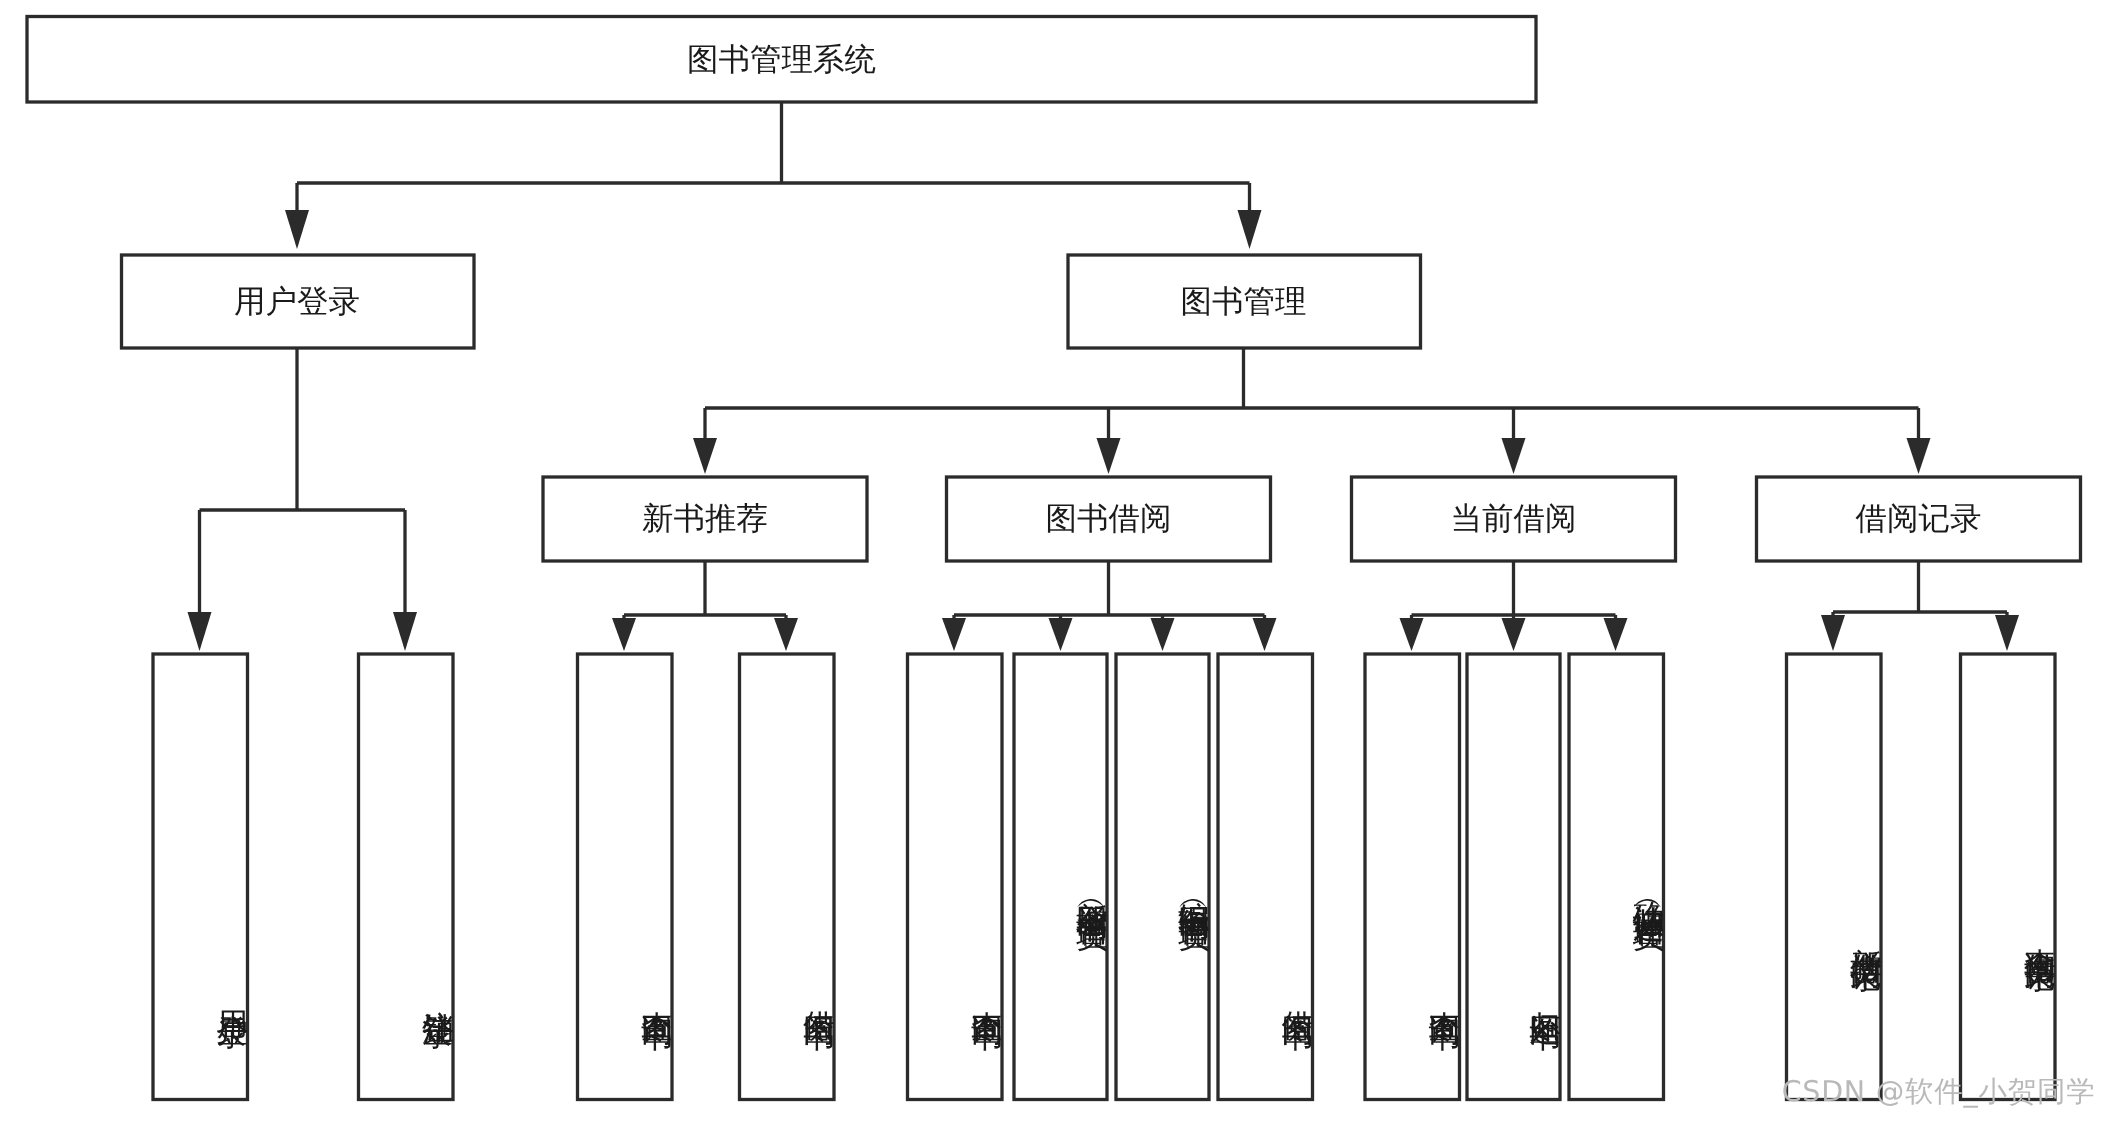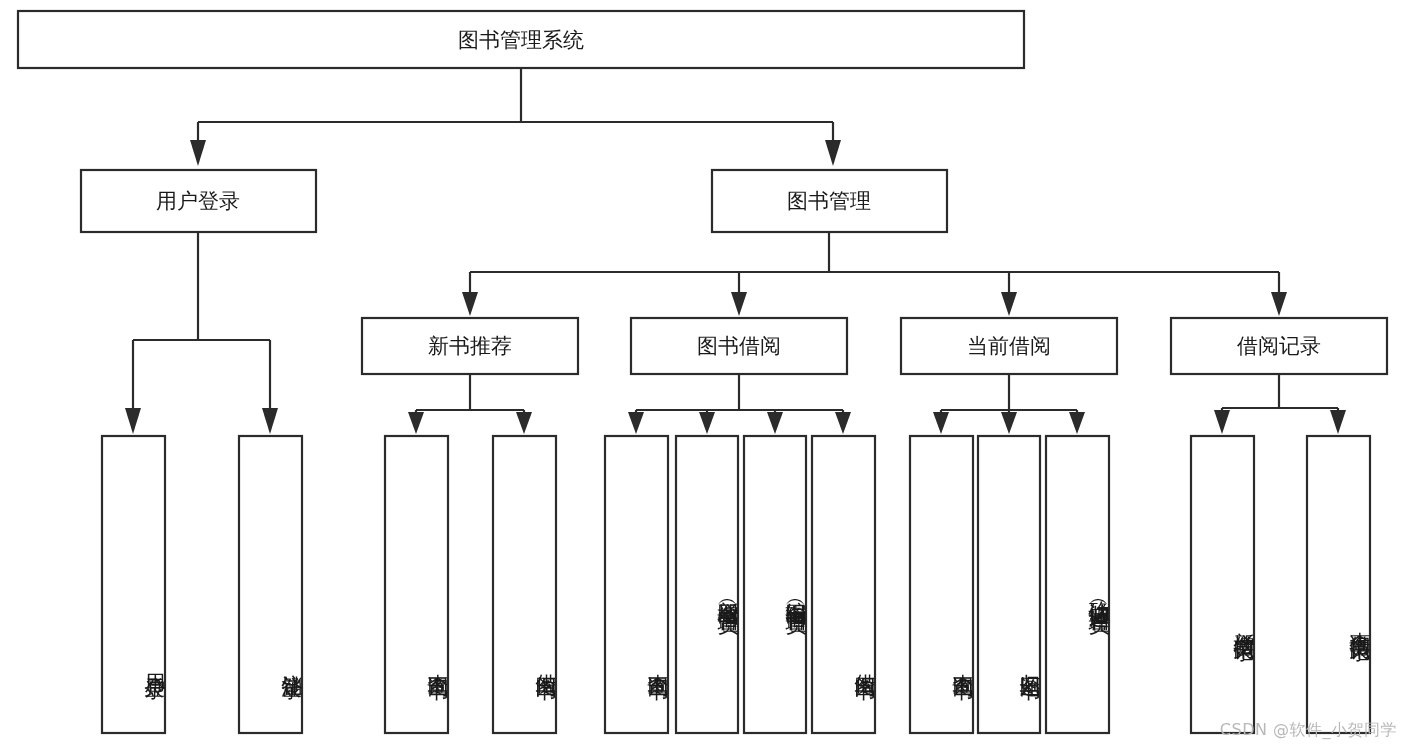--- a/index.html
+++ b/index.html
@@ -61,21 +61,21 @@
     align-items: flex-start;
     justify-content: center;
     white-space: nowrap;
     pointer-events: none;
   }
   .watermark {
     position: absolute;
     right: 8px;
     bottom: 6px;
     font-family: "DejaVu Sans", "Liberation Sans", sans-serif;
-    font-size: 16px;
+    font-size: 19px;
     color: #b9b9b9;
     white-space: nowrap;
     letter-spacing: 0.5px;
     margin-top: 32px;
   }
 </style>
 </head>
 <body>
 
 <div id="diagram-root">

